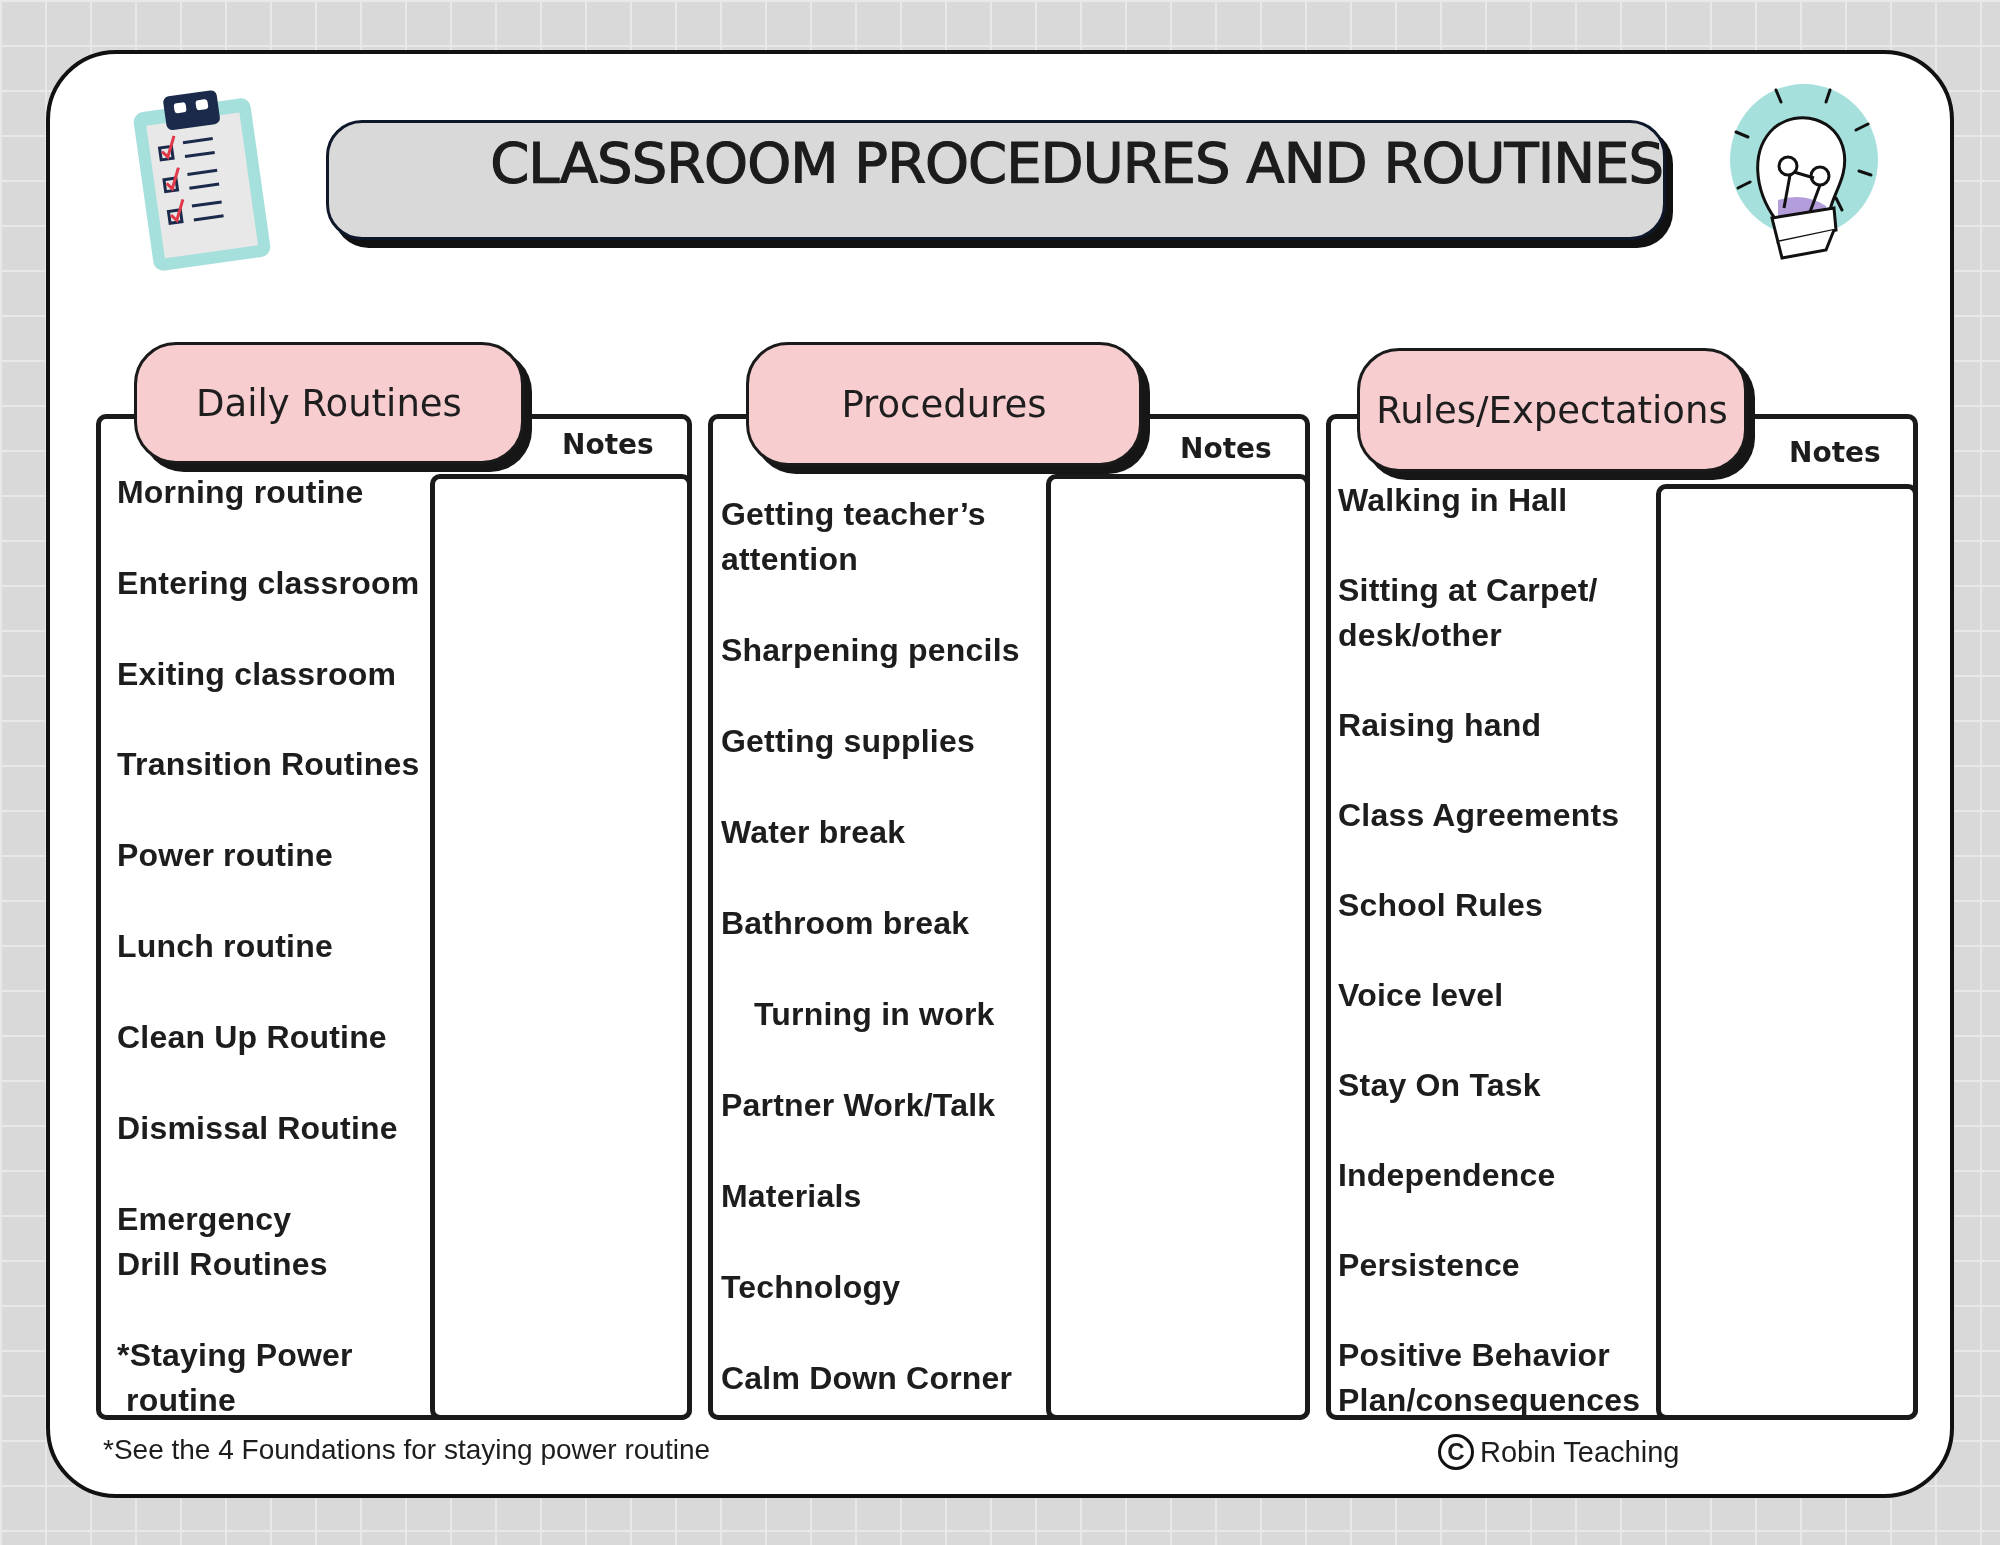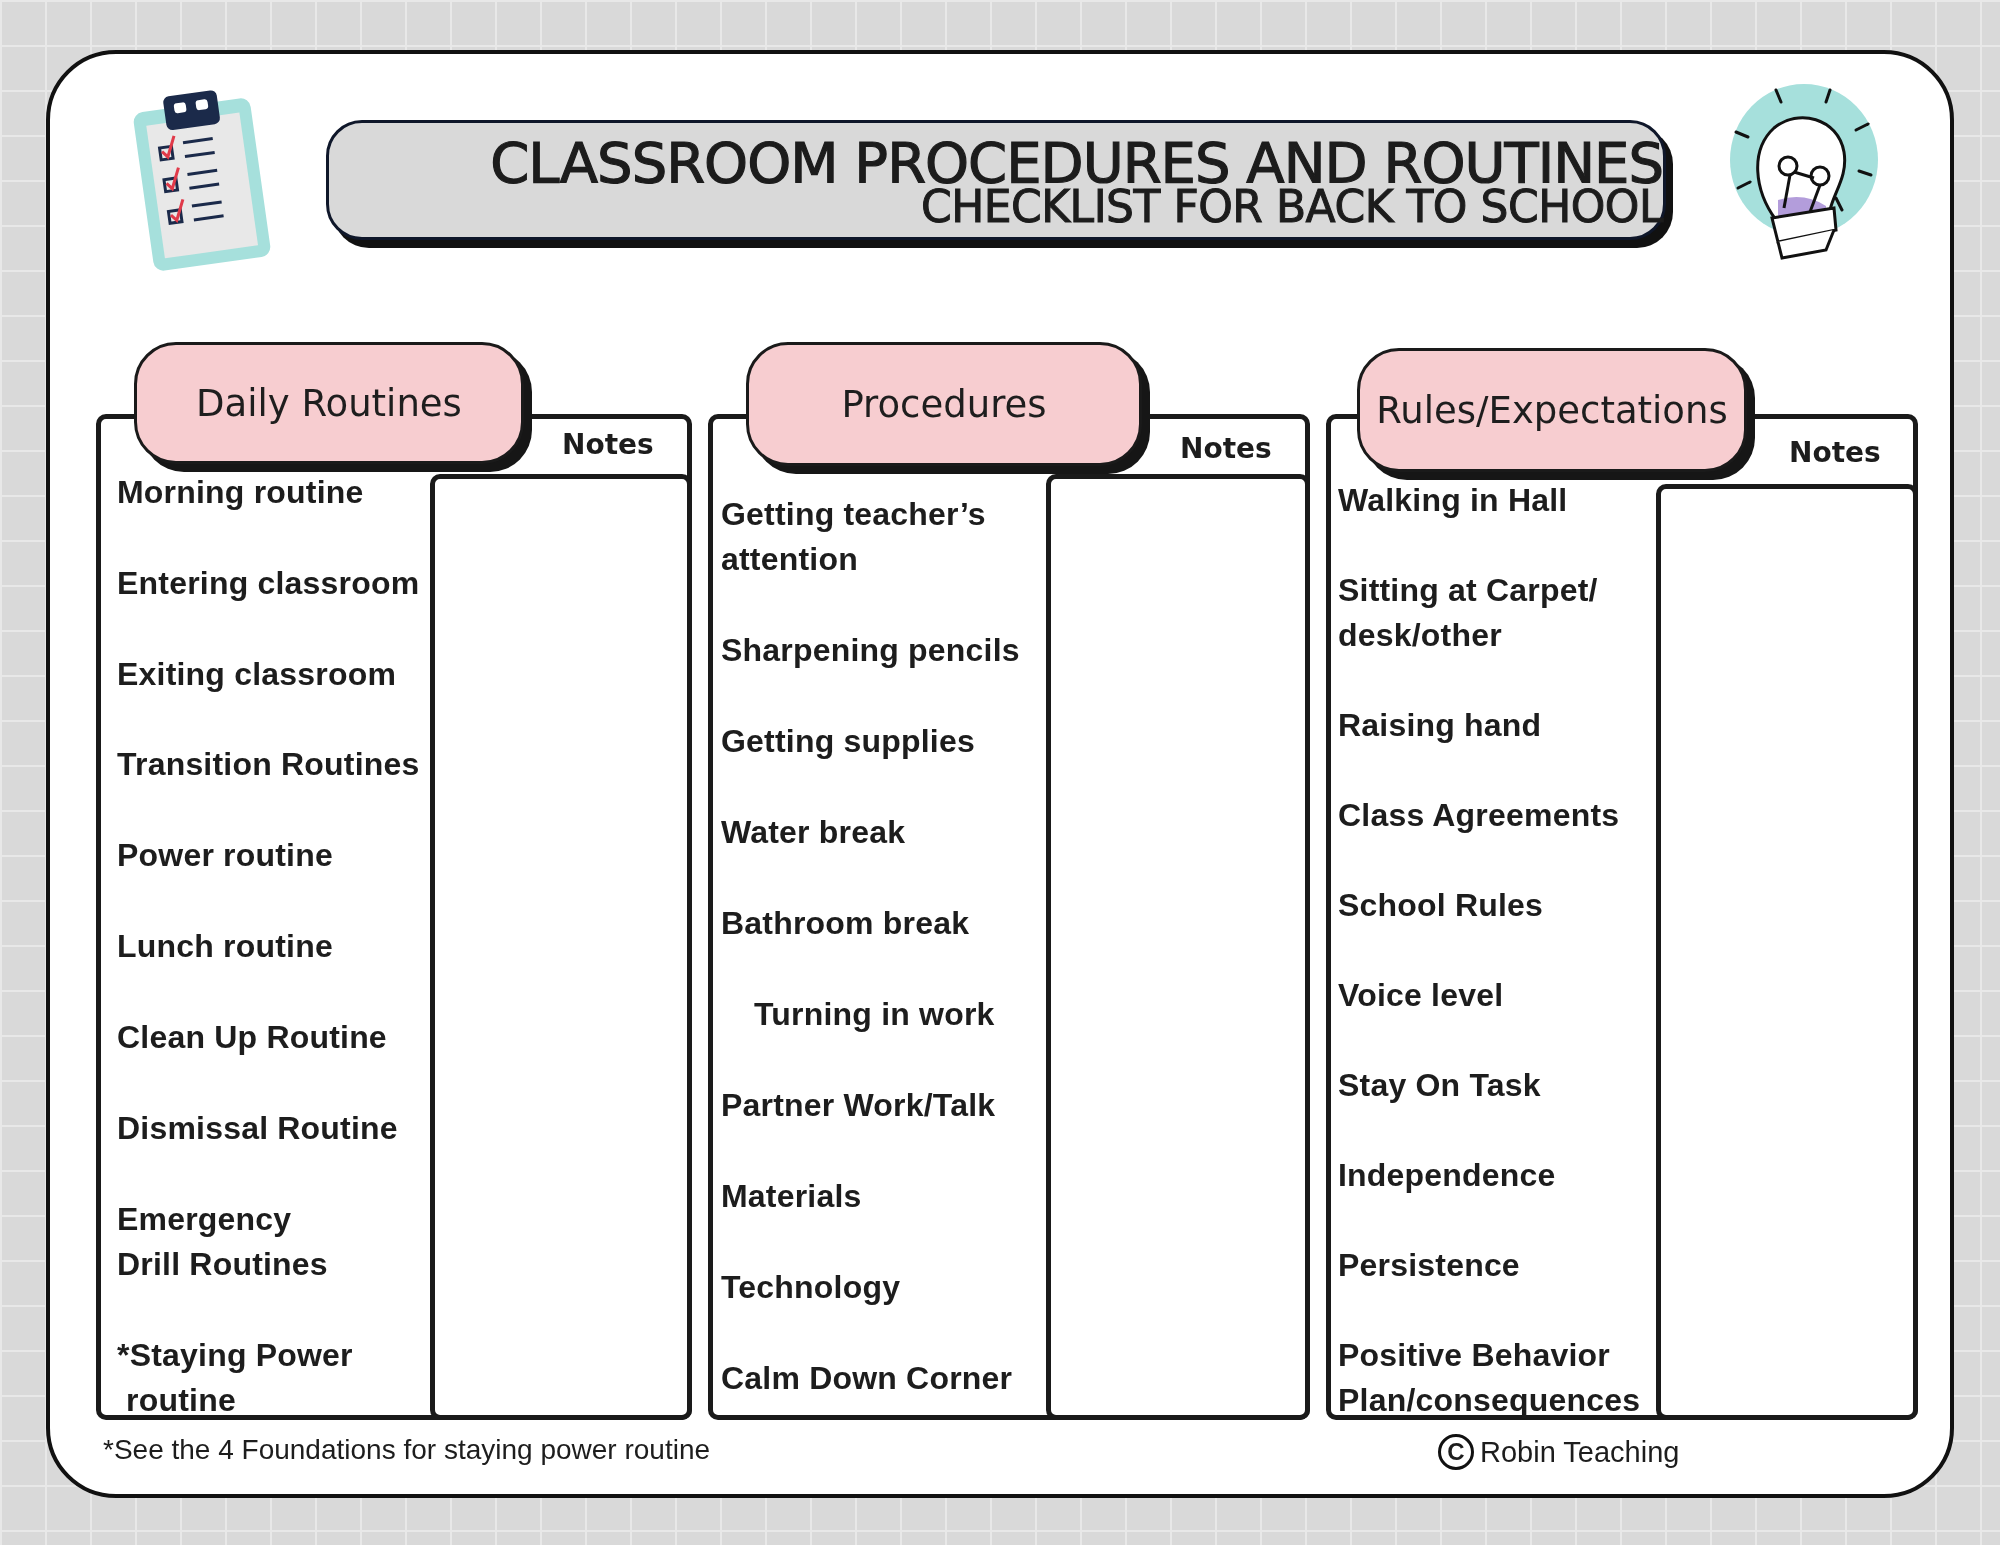--- a/index.html
+++ b/index.html
@@ -100,21 +100,20 @@
     <g stroke="#e03a4a" stroke-width="3" fill="none">
       <polyline points="36,64 41,70 50,50"></polyline>
       <polyline points="36,96 41,102 50,82"></polyline>
       <polyline points="36,128 41,134 50,114"></polyline>
     </g>
   </g>
 </svg>
 
 <div class="title-box">
   <div class="title-main">CLASSROOM PROCEDURES AND ROUTINES</div>
-  <div class="title-sub">CHECKLIST FOR BACK TO SCHOOL</div>
 </div>
 
 <svg class="abs" style="left:1726px;top:80px" width="160" height="180" viewBox="0 0 160 180">
   <ellipse cx="78" cy="80" rx="74" ry="76" fill="#a6e0dc"></ellipse>
   <g stroke="#111" stroke-width="3" fill="none" stroke-linecap="round">
     <line x1="50" y1="10" x2="55" y2="22"></line>
       <line x1="104" y1="10" x2="100" y2="22"></line>
     <line x1="10" y1="52" x2="22" y2="57"></line>
       <line x1="142" y1="44" x2="130" y2="50"></line>
     <line x1="145" y1="95" x2="133" y2="91"></line>

